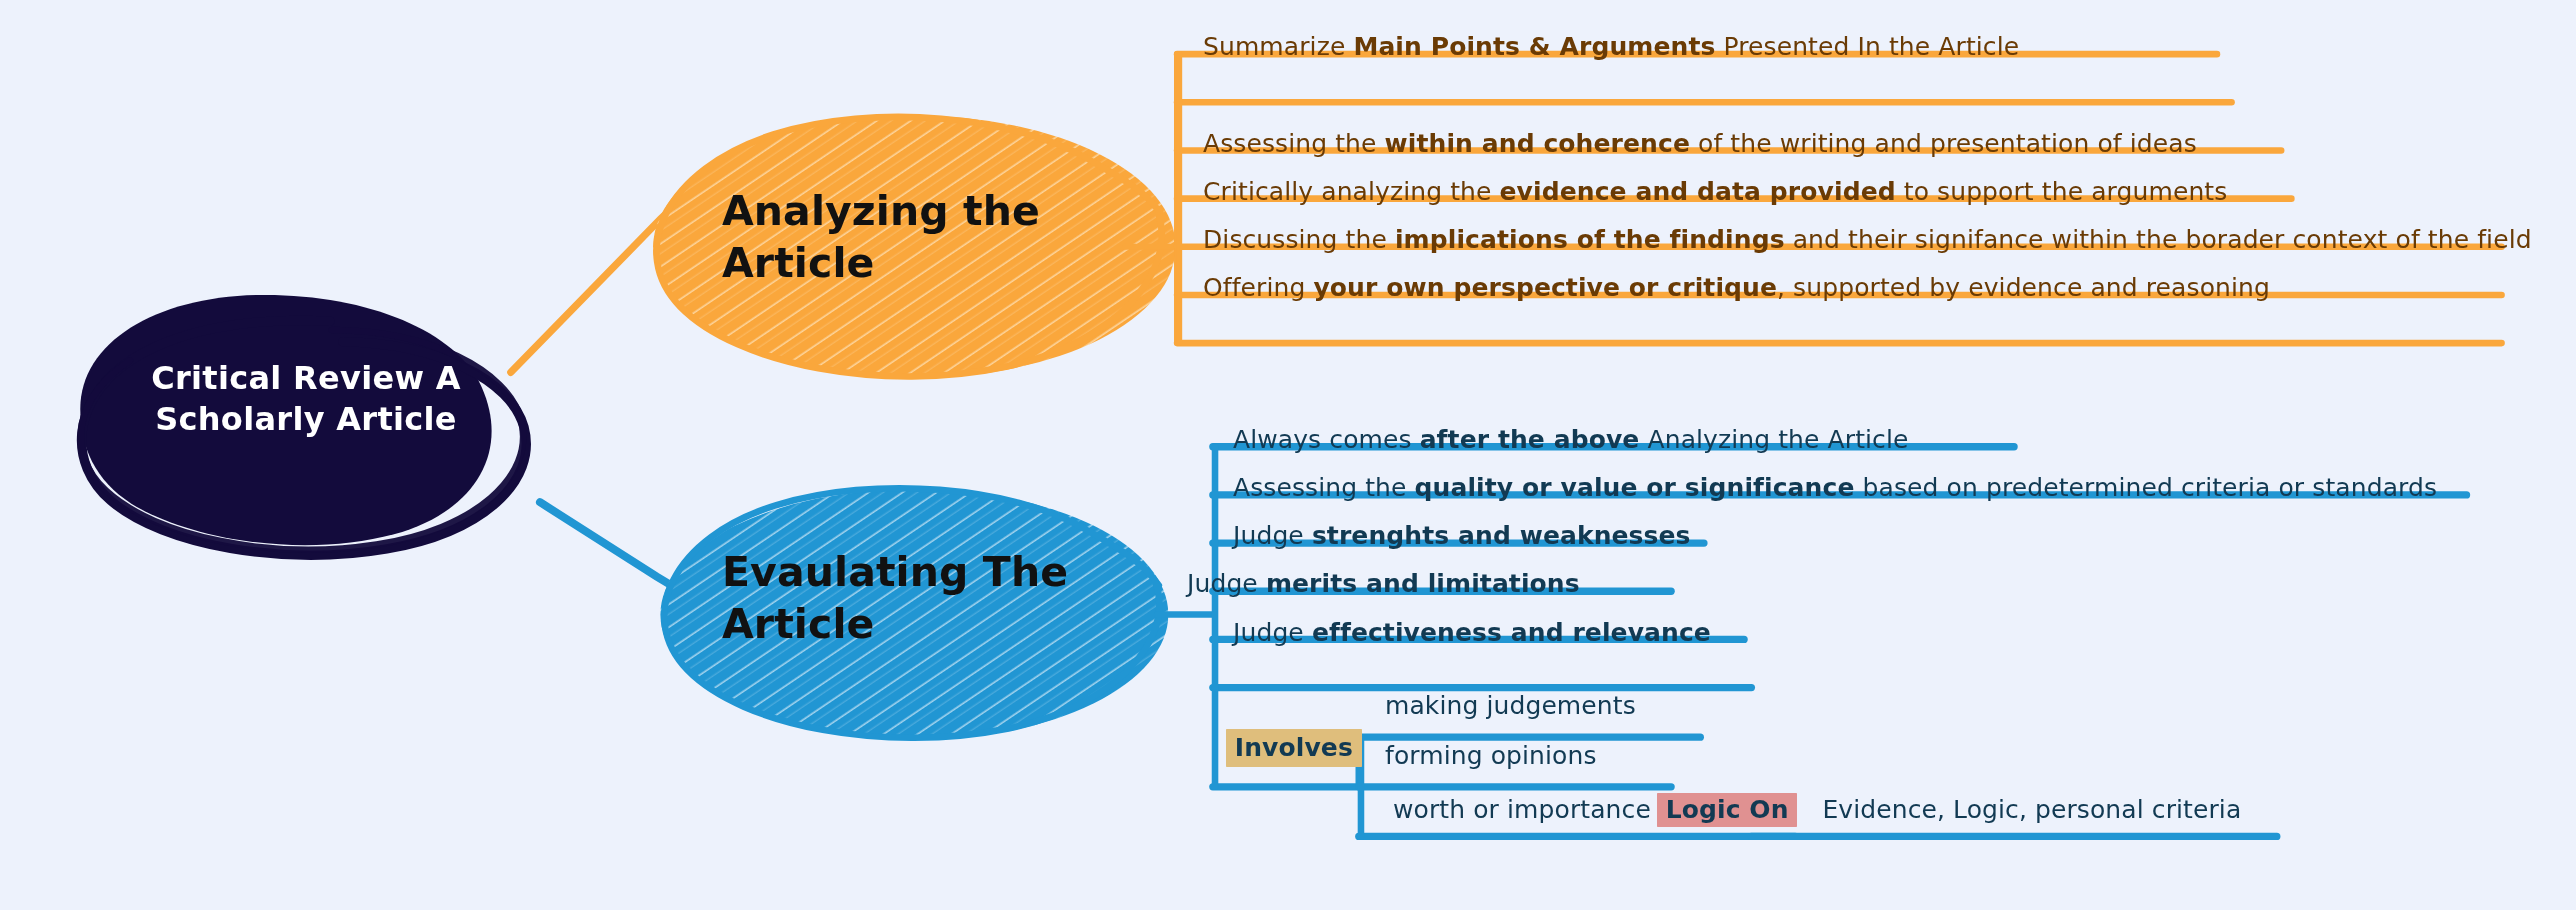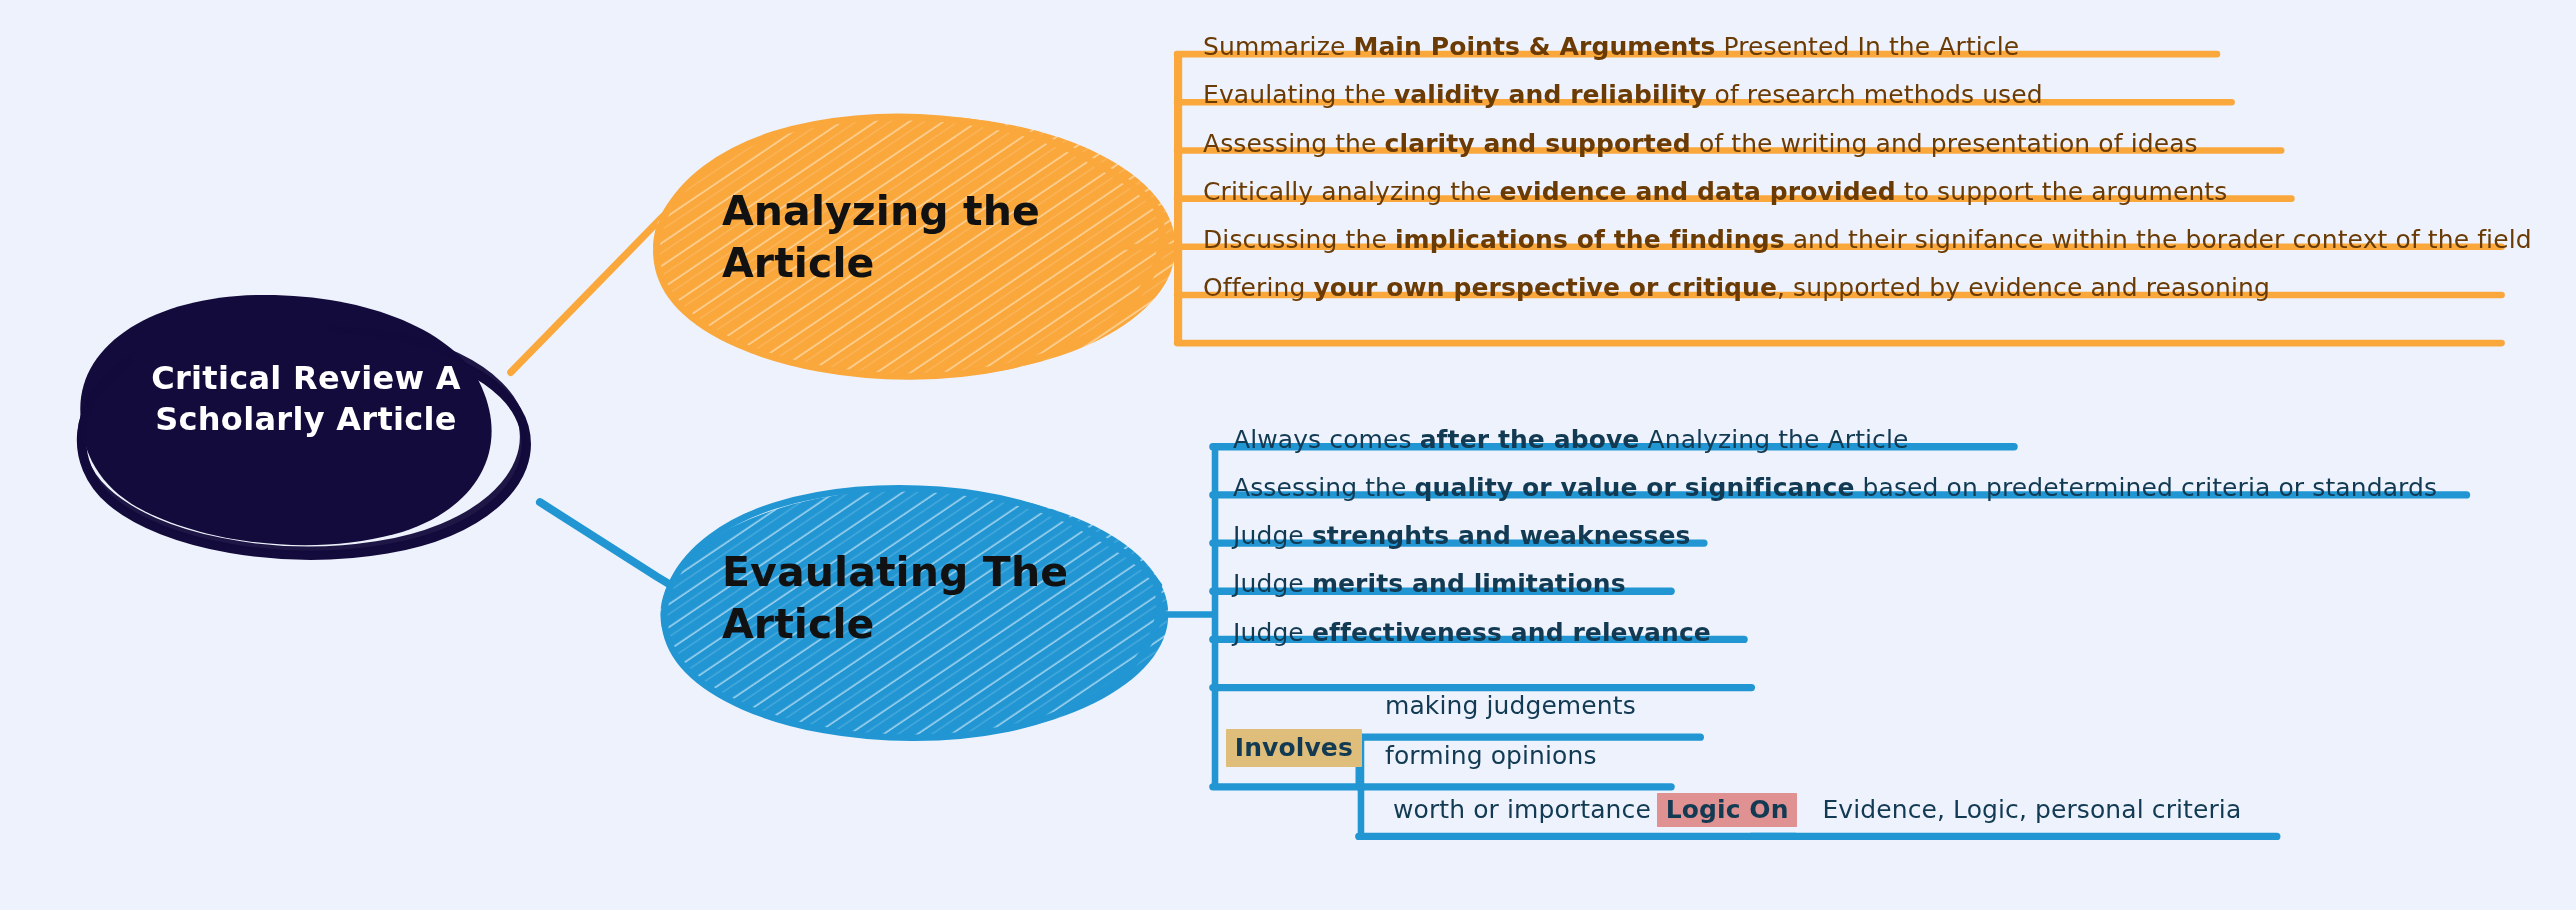--- a/index.html
+++ b/index.html
@@ -182,46 +182,43 @@
 Scholarly Article</div>
 
   <div class="branch-label" id="orange-label">Analyzing the
 Article</div>
   <div class="branch-label" id="blue-label">Evaulating The
 Article</div>
 
   <div class="leaf orange" style="left:1203px;top:34px;">
     <span>Summarize </span><b>Main Points &amp; Arguments</b><span> Presented In the Article</span>
   </div>
-  <div class="leaf orange" style="left:1203px;top:82px;">
-    <span>Evaulating the </span><b>validity and reliability</b><span> of research methods used</span>
-  </div>
   <div class="leaf orange" style="left:1203px;top:131px;">
-    <span>Assessing the </span><b>clarity and supported</b><span> of the writing and presentation of ideas</span>
+    <span>Assessing the </span><b>within and coherence</b><span> of the writing and presentation of ideas</span>
   </div>
   <div class="leaf orange" style="left:1203px;top:179px;">
     <span>Critically analyzing the </span><b>evidence and data provided</b><span> to support the arguments</span>
   </div>
   <div class="leaf orange" style="left:1203px;top:227px;">
     <span>Discussing the </span><b>implications of the findings</b><span> and their signifance within the borader context of the field</span>
   </div>
   <div class="leaf orange" style="left:1203px;top:275px;">
     <span>Offering </span><b>your own perspective or critique</b><span>, supported by evidence and reasoning</span>
   </div>
 
   <div class="leaf blue" style="left:1233px;top:427px;">
     <span>Always comes </span><b>after the above</b><span> Analyzing the Article</span>
   </div>
   <div class="leaf blue" style="left:1233px;top:523px;">
     <span>Judge </span><b>strenghts and weaknesses</b><span></span>
   </div>
   <div class="leaf blue" style="left:1233px;top:475px;">
     <span>Assessing the </span><b>quality or value or significance</b><span> based on predetermined criteria or standards</span>
   </div>
-  <div class="leaf blue" style="left:1233px;top:571px;">
+  <div class="leaf blue" style="left:1187px;top:571px;">
     <span>Judge </span><b>merits and limitations</b><span></span>
   </div>
   <div class="leaf blue" style="left:1233px;top:620px;">
     <span>Judge </span><b>effectiveness and relevance</b><span></span>
   </div>
 
   <div style="position:absolute;left:1226px;top:735px;">
     <span class="leaf blue hl hl-tan" style="position:static;">Involves</span>
   </div>
 

